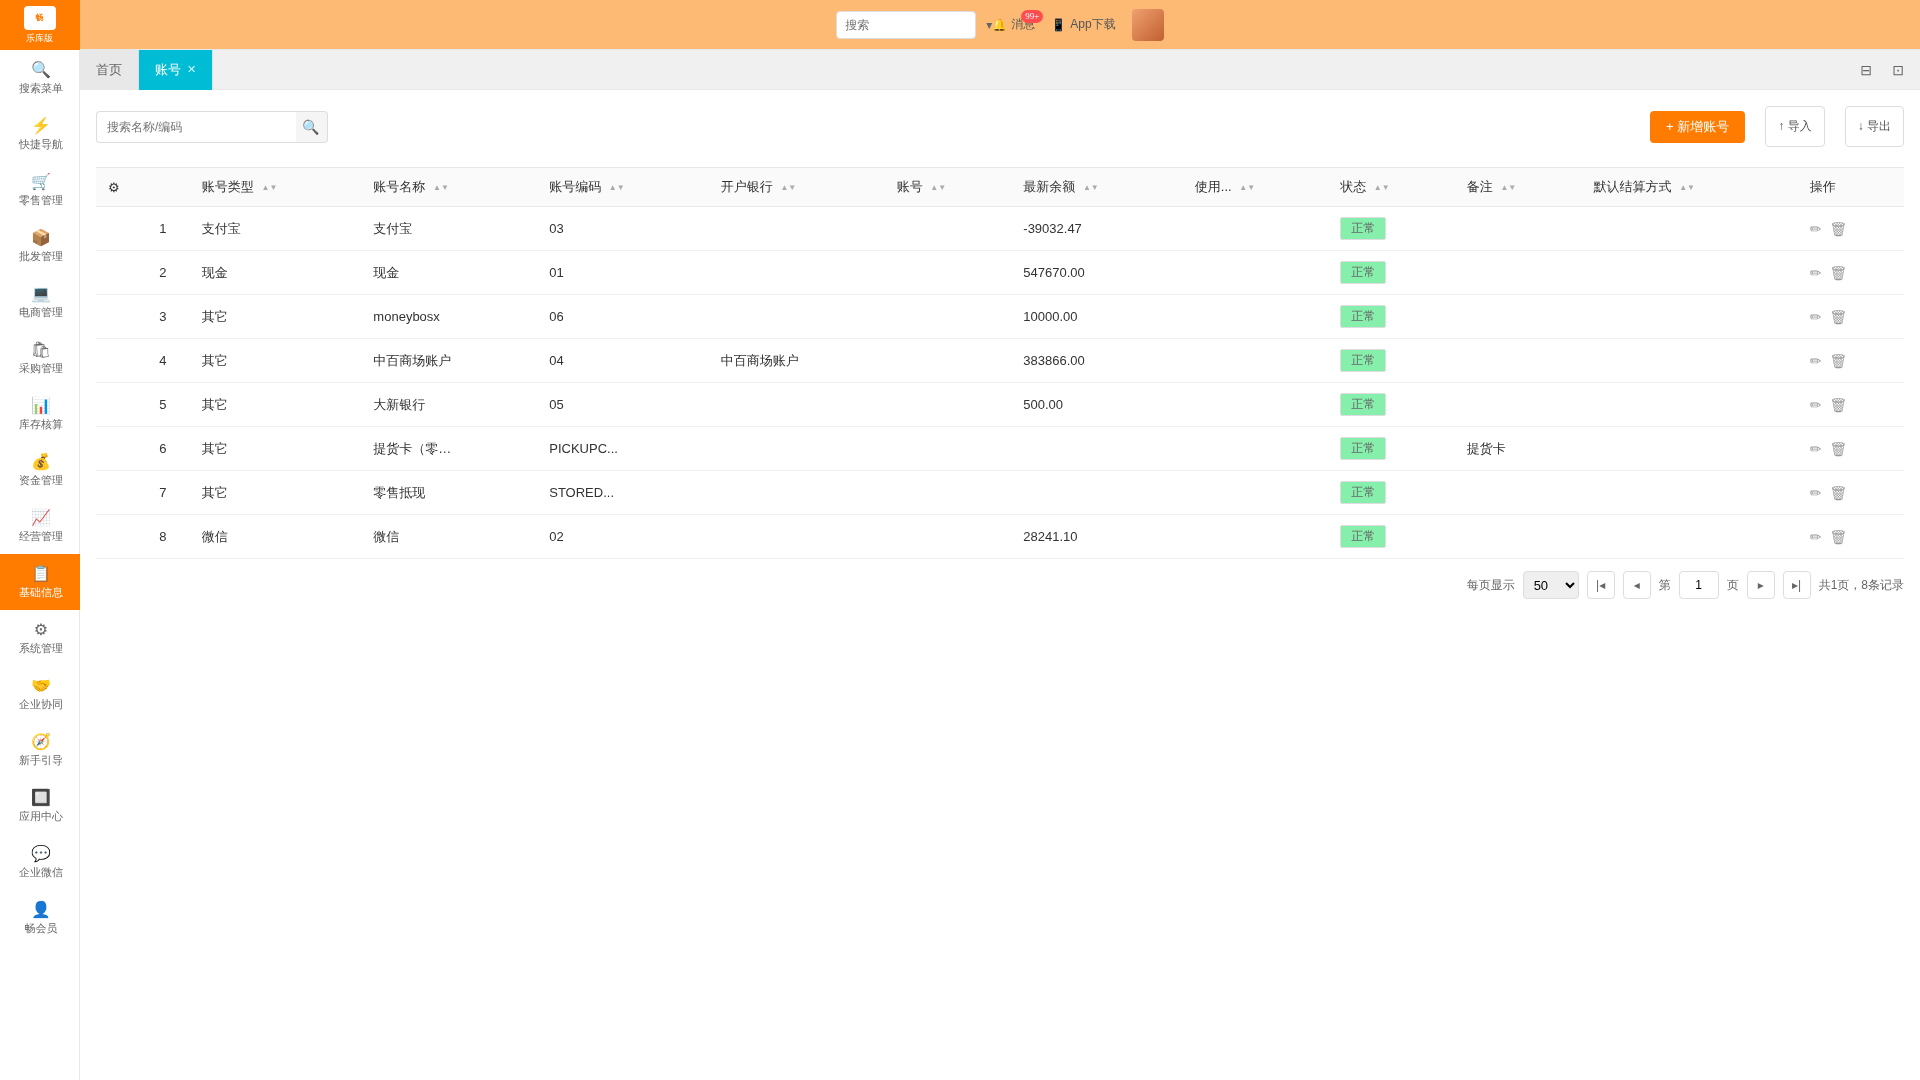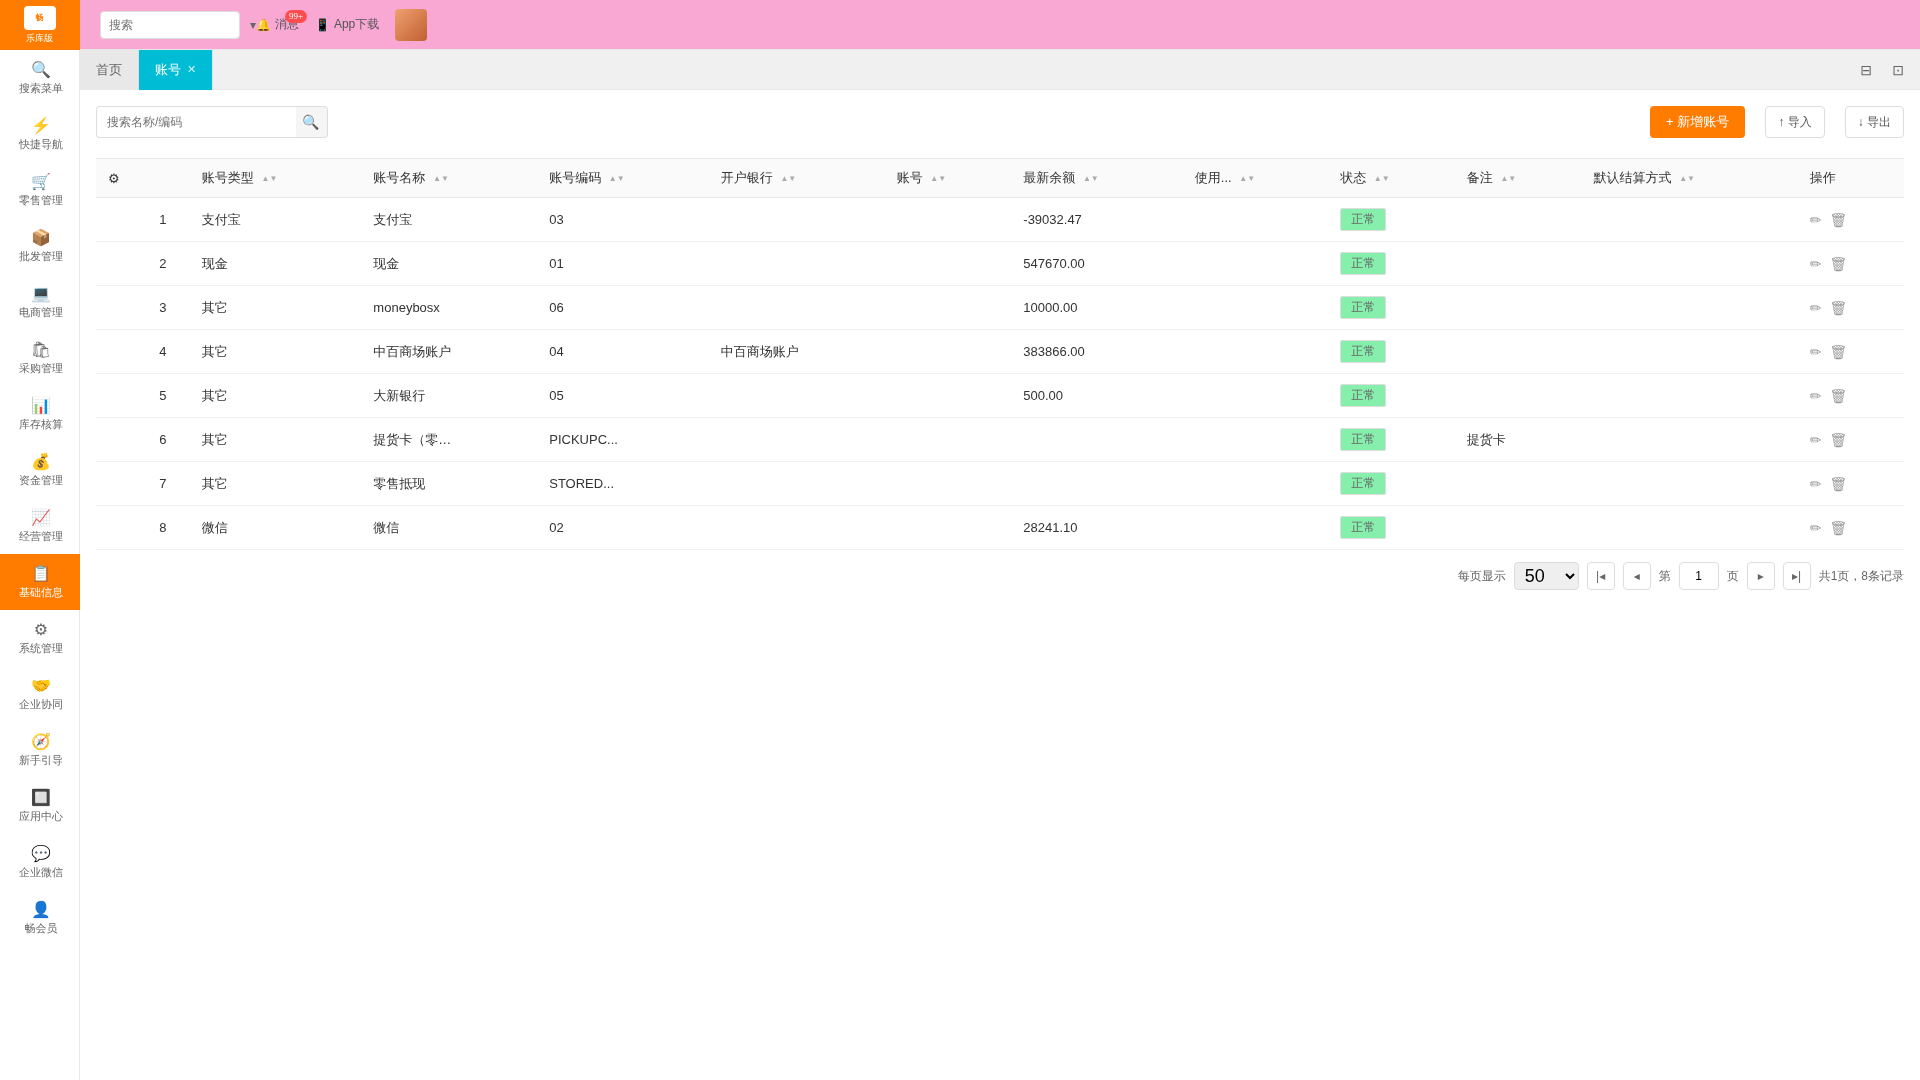--- a/index.html
+++ b/index.html
@@ -64,24 +64,24 @@
     .main-content {
       flex: 1;
       display: flex;
       flex-direction: column;
       overflow: hidden;
     }
 
     
     .top-header {
       height: 50px;
-      background: #f9a8d4;
-      display: flex;
-      align-items: center;
-      justify-content: flex-start;
+      background: #fdba74;
+      display: flex;
+      align-items: center;
+      justify-content: center;
       padding: 0 20px;
       border-bottom: 1px solid #e8e8e8;
       flex-shrink: 0;
     }
     .top-header-left {
       display: flex;
       align-items: center;
       gap: 10px;
     }
     .search-bar-top {
@@ -252,21 +252,21 @@
       color: white;
       border: none;
       border-radius: 4px;
       cursor: pointer;
       font-size: 13px;
       display: flex;
       align-items: center;
       gap: 4px;
     }
     .btn-import, .btn-export {
-      height: 32px;
+      height: 41px;
       padding: 0 12px;
       background: white;
       color: #555;
       border: 1px solid #ddd;
       border-radius: 4px;
       cursor: pointer;
       font-size: 12px;
       display: flex;
       align-items: center;
       gap: 4px;
@@ -335,21 +335,21 @@
       gap: 8px;
       font-size: 12px;
       color: #666;
       flex-shrink: 0;
     }
     .page-size-select {
       border: 1px solid #ddd;
       border-radius: 4px;
       padding: 2px 6px;
       height: 28px;
-      font-size: 18px;
+      font-size: 13px;
     }
     .page-nav-btn {
       width: 28px;
       height: 28px;
       border: 1px solid #ddd;
       background: white;
       border-radius: 4px;
       cursor: pointer;
       display: flex;
       align-items: center;

